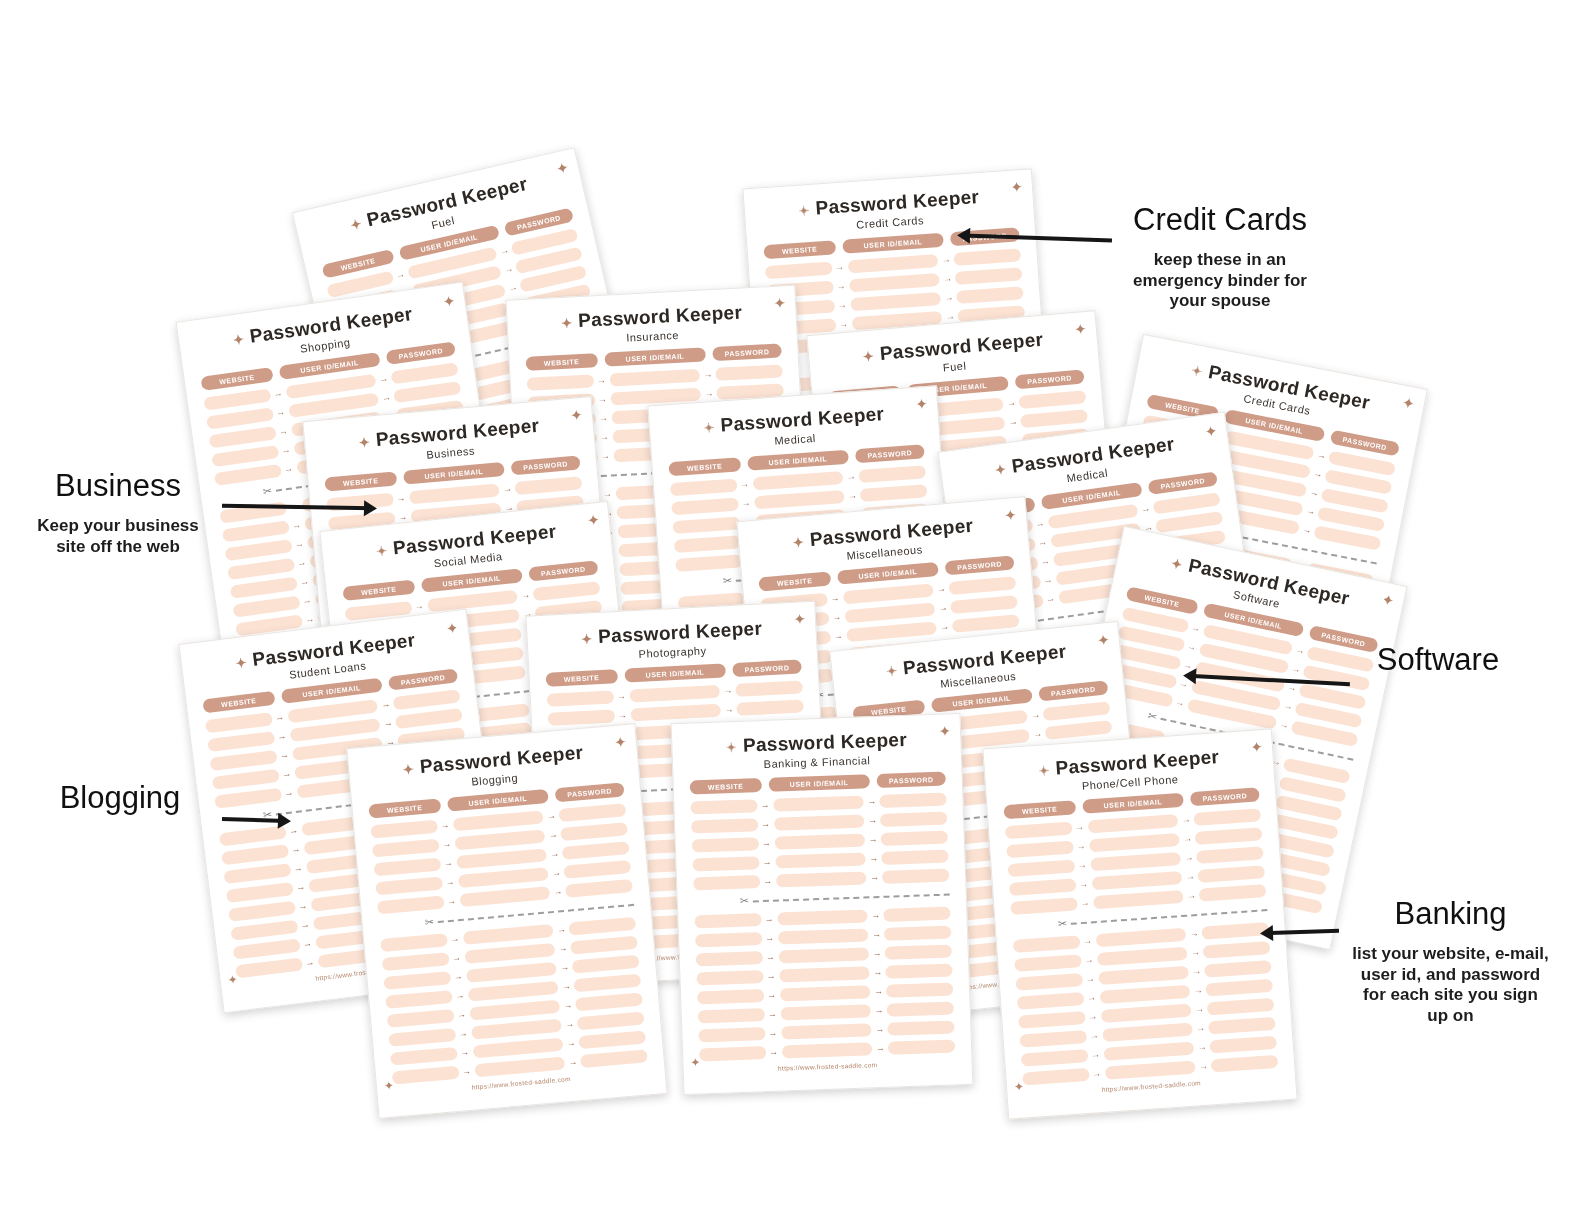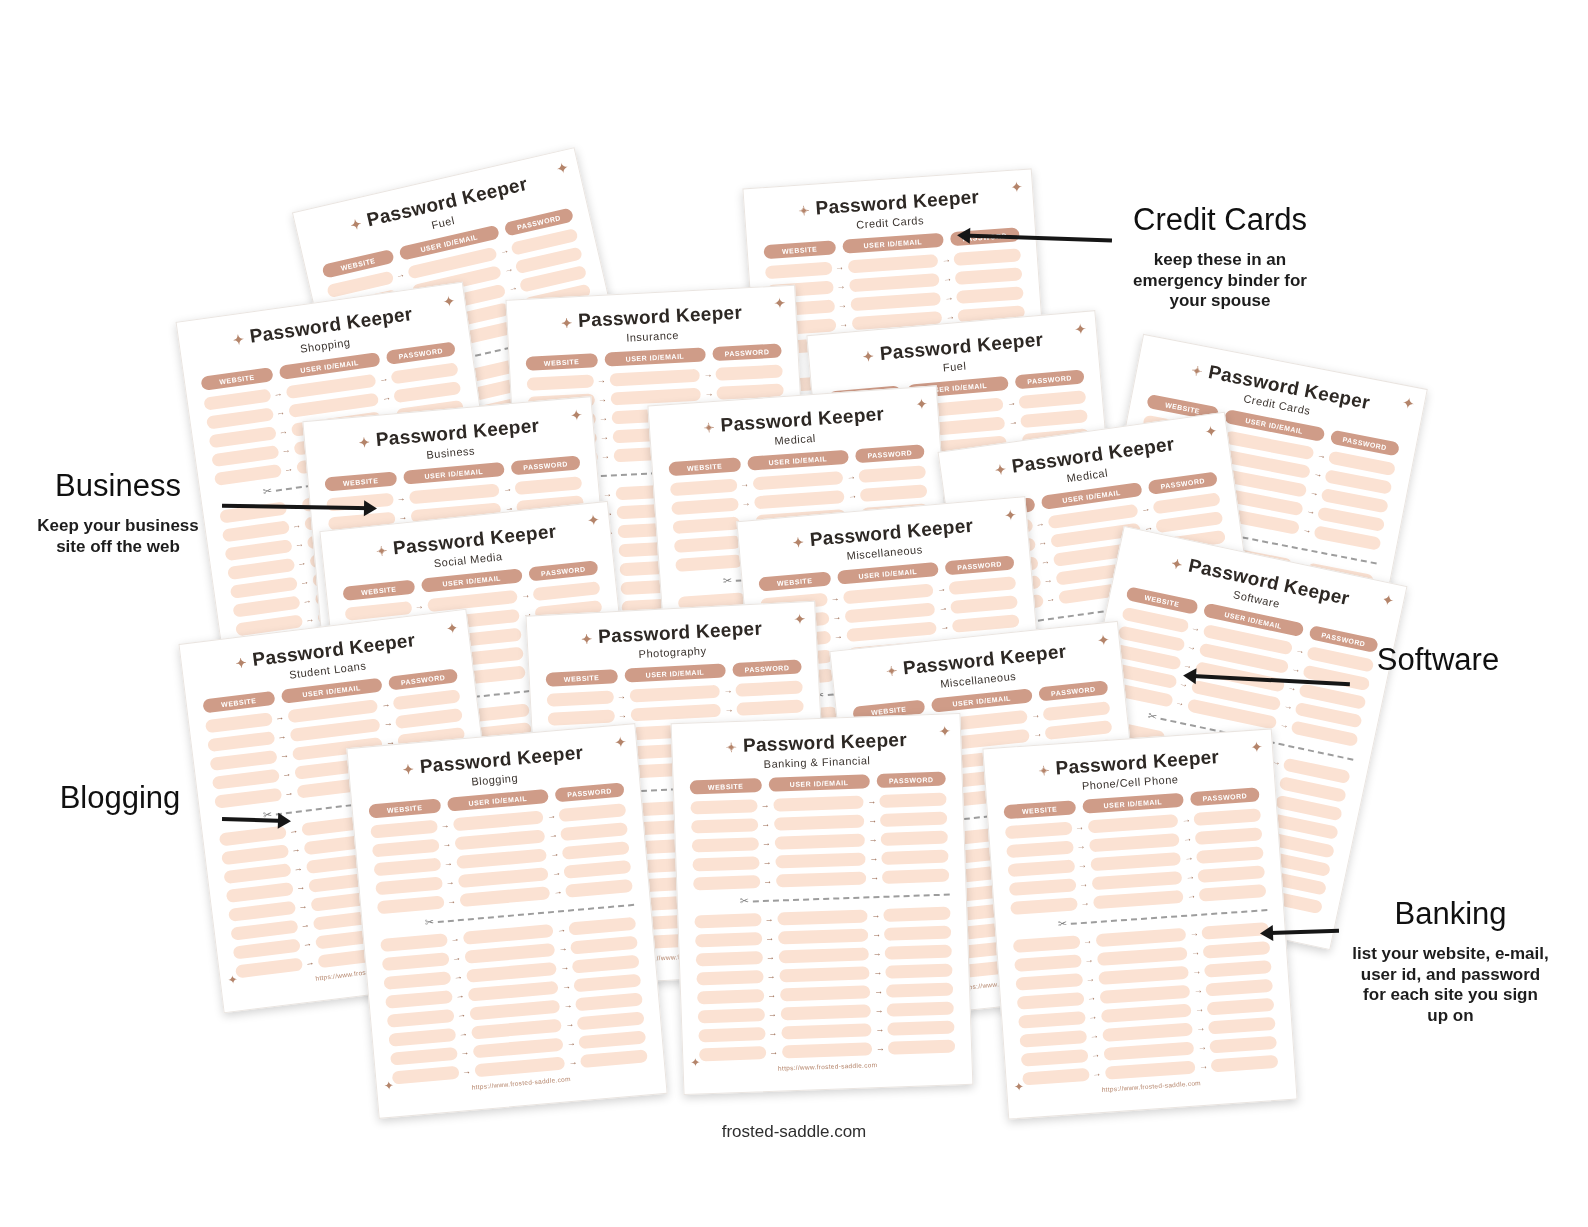--- a/index.html
+++ b/index.html
@@ -2054,14 +2054,13 @@
       <div class="callout" style="left: 20px; top: 780px; width: 200px;">
         <h2>Blogging</h2>
       </div>
       <div class="arrow right" style="left: 222px; top: 818px; width: 64px; transform: rotate(2deg);"></div>
       <div class="callout" style="left: 1348px; top: 896px; width: 205px;">
         <h2>Banking</h2>
         <p style="max-width:200px">list your website, e-mail, user id, and password for each site you sign up on</p>
       </div>
       <div class="arrow left" style="left: 1265px; top: 930px; width: 74px; transform: rotate(-2deg);"></div>
     </div>
-  <div class="site-footer">frosted-saddle.com</div>
 </div>
 
 </body></html>

